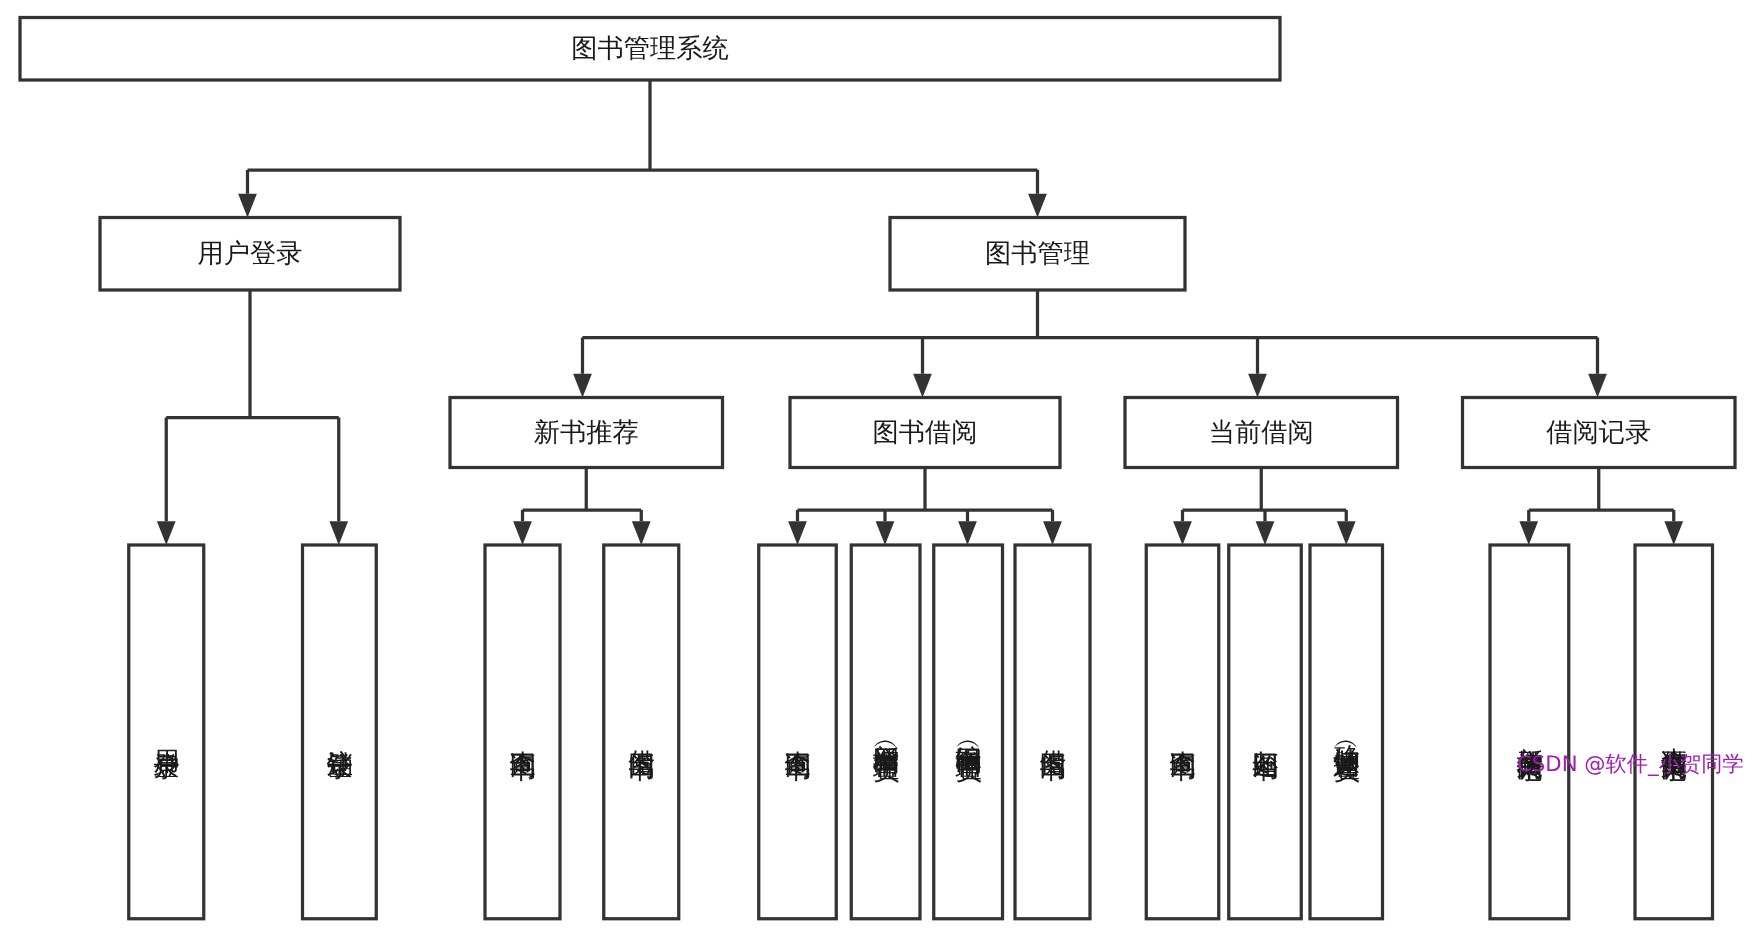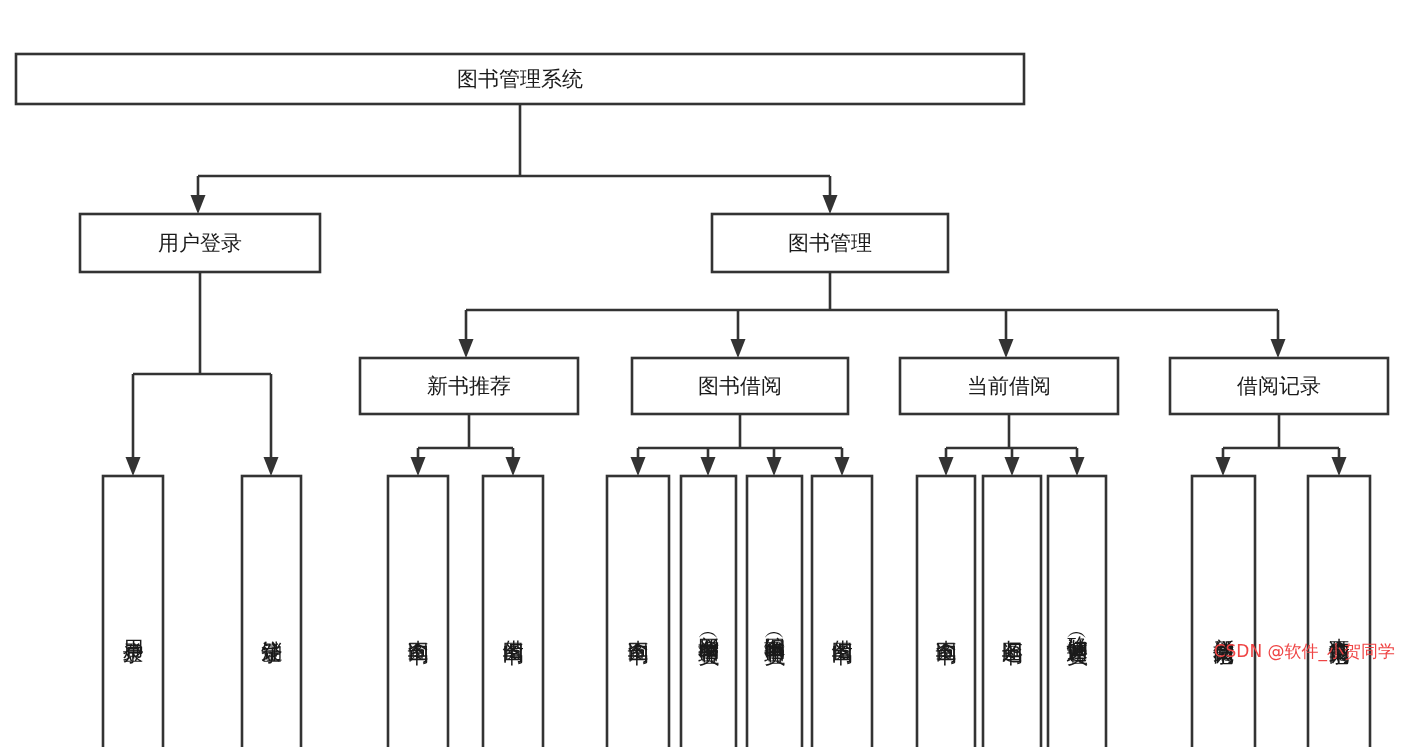--- a/index.html
+++ b/index.html
@@ -11,21 +11,20 @@
     width: 1405px;
     height: 747px;
     overflow: hidden;
     font-family: "DejaVu Sans", "Liberation Sans", sans-serif;
   }
   #diagram-root {
     position: relative;
     width: 1405px;
     height: 629px;
     background: #ffffff;
-    margin-top: 40px;
   }
   svg.flow {
     position: absolute;
     left: 0;
     top: 0;
     width: 1405px;
     height: 747px;
     display: block;
   }
   .box-rect {
@@ -68,21 +67,21 @@
     line-height: 1.08;
     letter-spacing: 1.5px;
     white-space: nowrap;
   }
   .watermark {
     position: absolute;
     right: 10px;
     bottom: 6px;
     font-family: "DejaVu Sans", "Liberation Sans", sans-serif;
     font-size: 17px;
-    color: #ef4444;
+    color: #a21caf;
     white-space: nowrap;
   }
 </style>
 </head>
 <body>
 
 <div id="diagram-root">
   <svg class="flow" id="flow-svg" viewBox="0 0 1405 747">
       <rect x="16" y="14" width="1008" height="50" class="box-rect"></rect>
       <text x="520" y="40" class="node-label node-label-h">图书管理系统</text>

